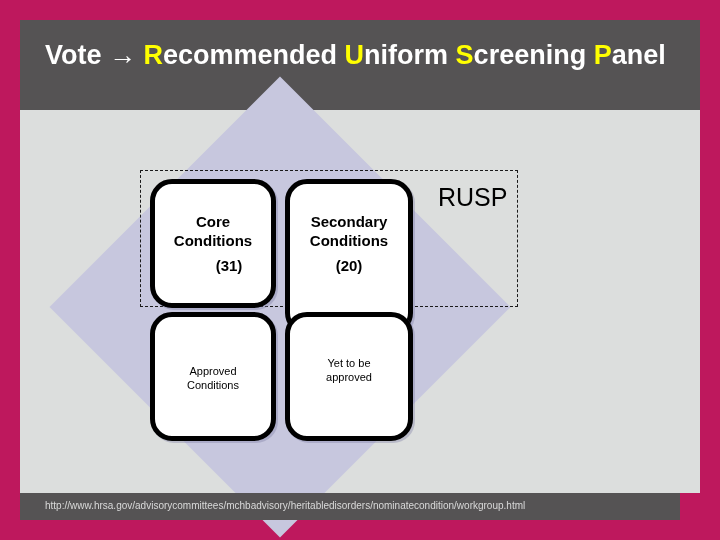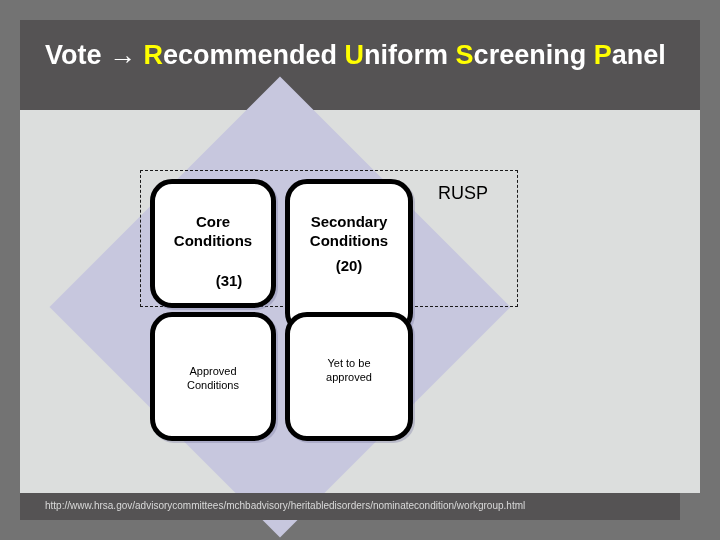--- a/index.html
+++ b/index.html
@@ -4,21 +4,21 @@
 <style>
   html, body {
     margin: 0;
     padding: 0;
     background: #ffffff;
   }
   #slide {
     position: relative;
     width: 720px;
     height: 540px;
-    background: #737373;
+    background: #be185d;
     overflow: hidden;
     font-family: "Liberation Sans", sans-serif;
   }
   
   #header-bar {
     position: absolute;
     left: 20px;
     top: 20px;
     width: 680px;
     height: 90px;
@@ -65,21 +65,21 @@
     top: 170px;
     width: 378px;
     height: 137px;
     border: 1px dashed #1a1a1a;
     box-sizing: border-box;
   }
   #rusp-label {
     position: absolute;
     left: 438px;
     top: 183px;
-    font-size: 18px;
+    font-size: 25px;
     color: #000000;
     font-weight: normal;
     white-space: nowrap;
   }
 
   
   .node {
     position: absolute;
     background: #ffffff;
     border: 5px solid #000000;
@@ -107,21 +107,21 @@
     font-weight: normal;
     font-size: 11px;
   }
 
   #node-core      { left: 150px; top: 179px; width: 126px; height: 129px; }
   #node-secondary { left: 285px; top: 179px; width: 128px; height: 156px; }
   #node-approved  { left: 150px; top: 312px; width: 126px; height: 129px; }
   #node-yet       { left: 285px; top: 312px; width: 128px; height: 129px; }
 
   #node-core .node-text      { top: 28px; }
-  #node-core .node-count     { position: absolute; left:0; right:0; top: 88px; text-align: center; margin-left: 32px; }
+  #node-core .node-count     { position: absolute; left:0; right:0; top: 73px; text-align: center; margin-left: 32px; }
   #node-secondary .node-text { top: 28px; }
   #node-secondary .node-count{ position: absolute; left:0; right:0; top: 73px; text-align: center; }
   #node-approved .node-text  { top: 48px; }
   #node-yet .node-text       { top: 40px; }
 
   
   #footer-bar {
     position: absolute;
     left: 20px;
     top: 493px;

